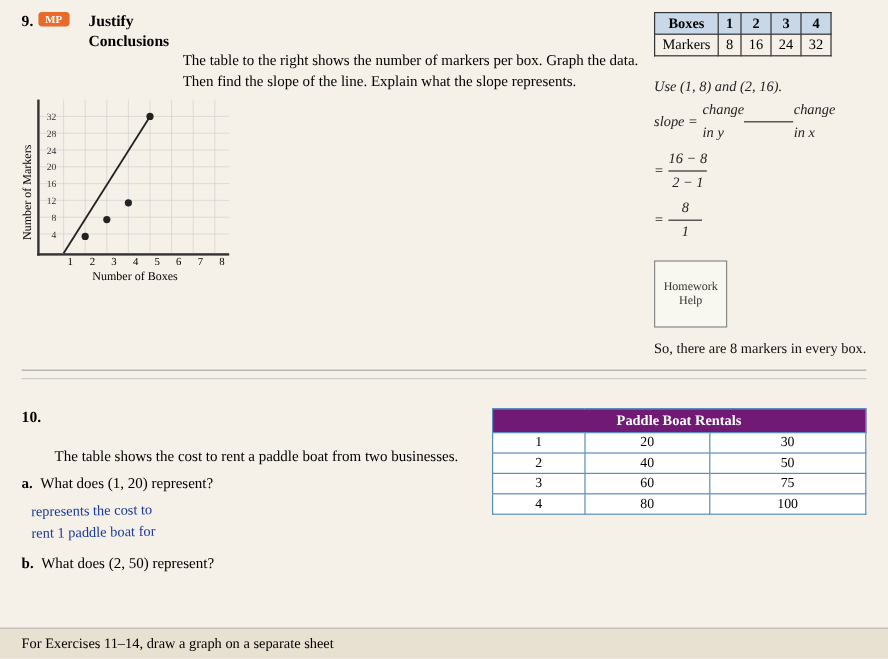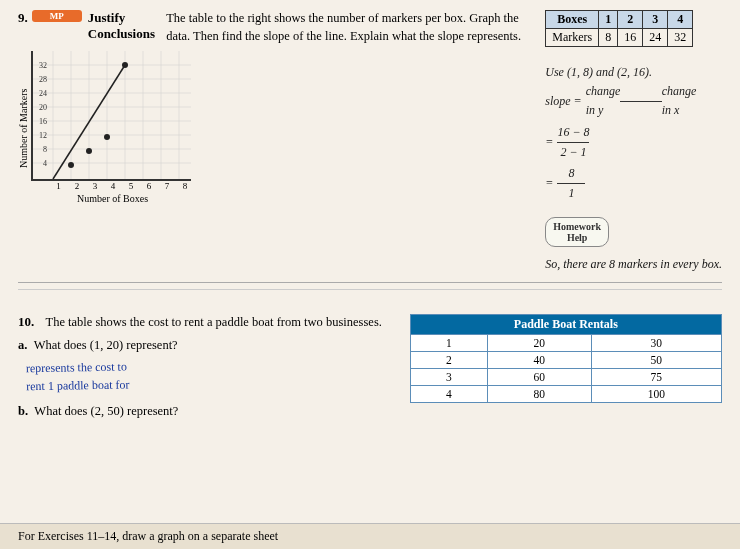--- a/index.html
+++ b/index.html
@@ -53,31 +53,32 @@
     }
 
     .problem-label {
       display: inline-flex;
       align-items: center;
       background: #e86b2a;
       color: white;
       font-size: 9px;
       font-weight: bold;
       border-radius: 3px;
-      padding: 1px 18px;
-      margin-right: 2px;
+      padding: 1px 6px;
+      margin-right: 12px;
     }
 
     .bold-text {
       font-weight: bold;
     }
 
     .problem-desc {
       font-size: 12.5px;
       line-height: 1.4;
+      margin-top: 32px;
     }
 
     
     .table9 {
       border-collapse: collapse;
       font-size: 12px;
       margin-bottom: 4px;
     }
     .table9 th, .table9 td {
       border: 1px solid #333;
@@ -125,35 +126,33 @@
     .equations {
       font-size: 12px;
       line-height: 1.6;
       font-style: italic;
       color: #222;
       margin-top: 6px;
     }
 
     .homework-btn {
       border: 1.5px solid #888;
-      border-radius: 10px;
+      border-radius: 0;
       background: #f8f8f0;
-      padding: 3px 7px;
+      padding: 16px 7px;
       font-size: 10px;
       text-align: center;
       color: #333;
       display: inline-block;
       margin-top: 4px;
       position: relative;
-      font-weight: bold;
     }
 
     .conclusion-text {
       font-size: 12px;
-      font-style: italic;
       margin-top: 4px;
       color: #111;
     }
 
     
     .problem10 {
       display: flex;
       flex-direction: row;
       gap: 10px;
       margin-top: 4px;
@@ -197,21 +196,21 @@
       text-align: center;
       font-weight: bold;
     }
     .table10 td {
       border: 1px solid #5b8db8;
       padding: 2px 5px;
       text-align: center;
       background: white;
     }
     .table10 .header-title {
-      background: #0369a1;
+      background: #701a75;
       color: white;
       font-weight: bold;
       text-align: center;
       font-size: 12px;
     }
 
     
     .bottom-bar {
       position: absolute;
       bottom: 0;

